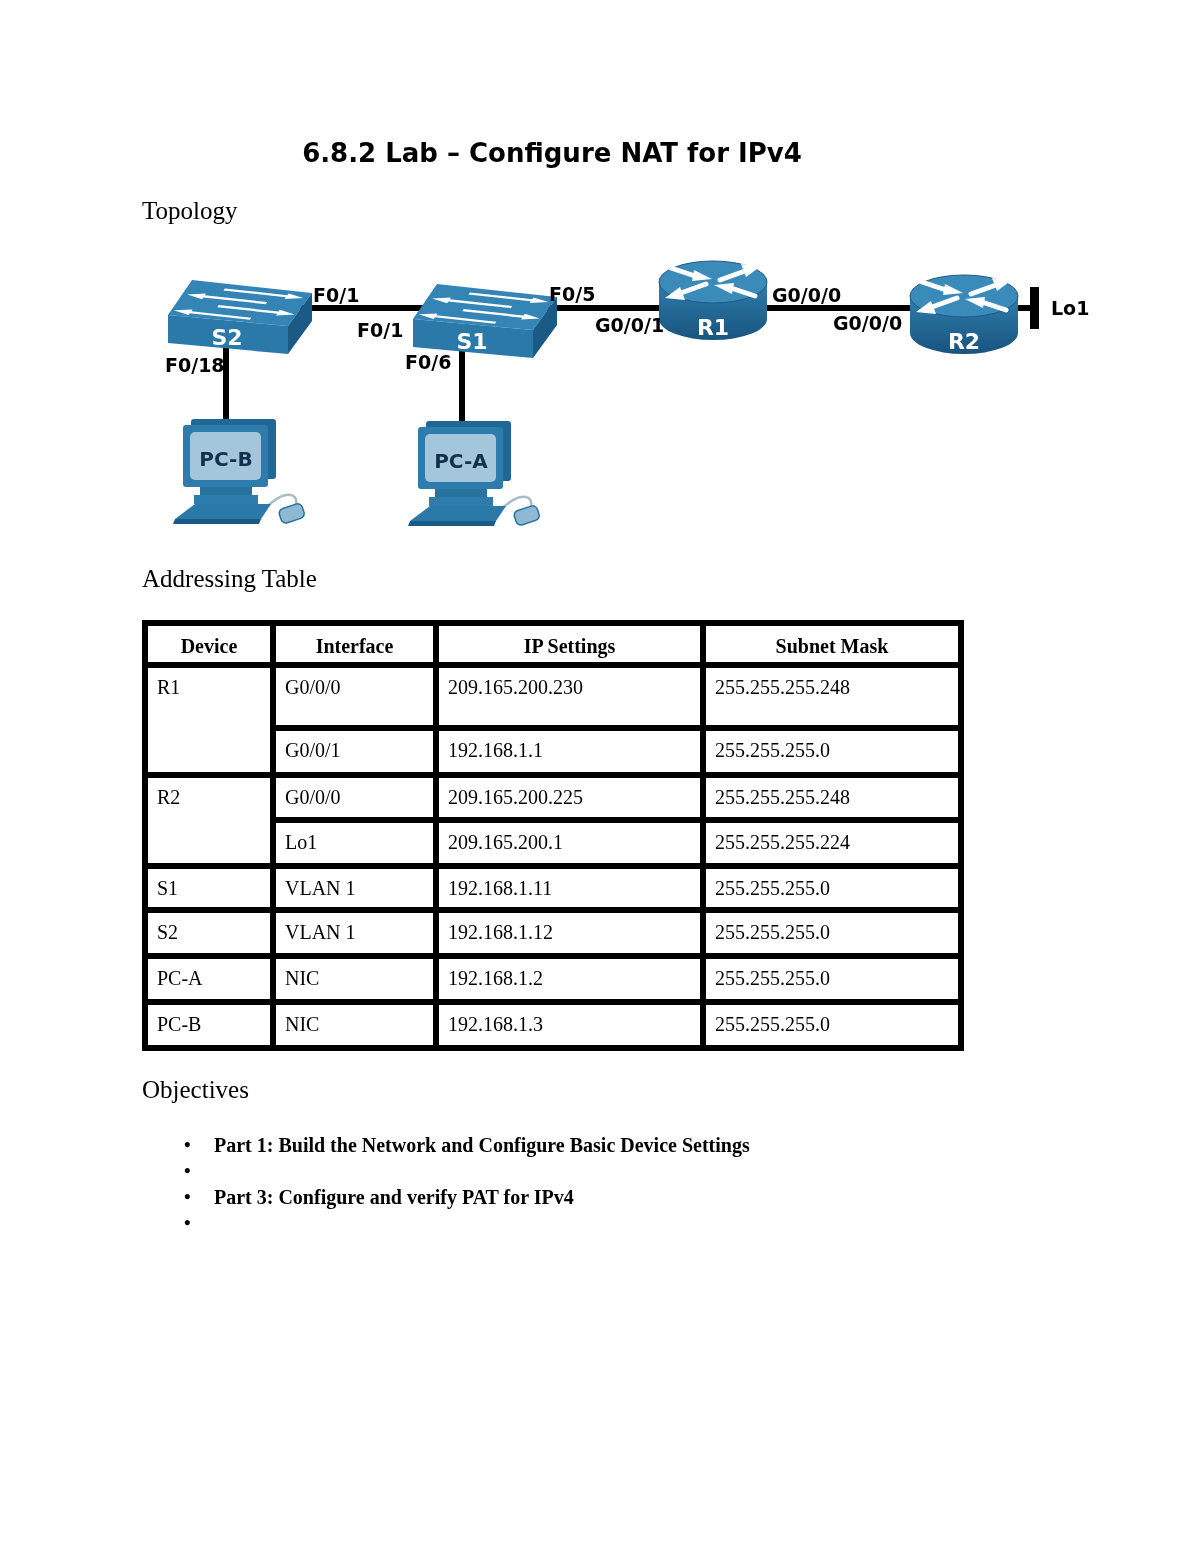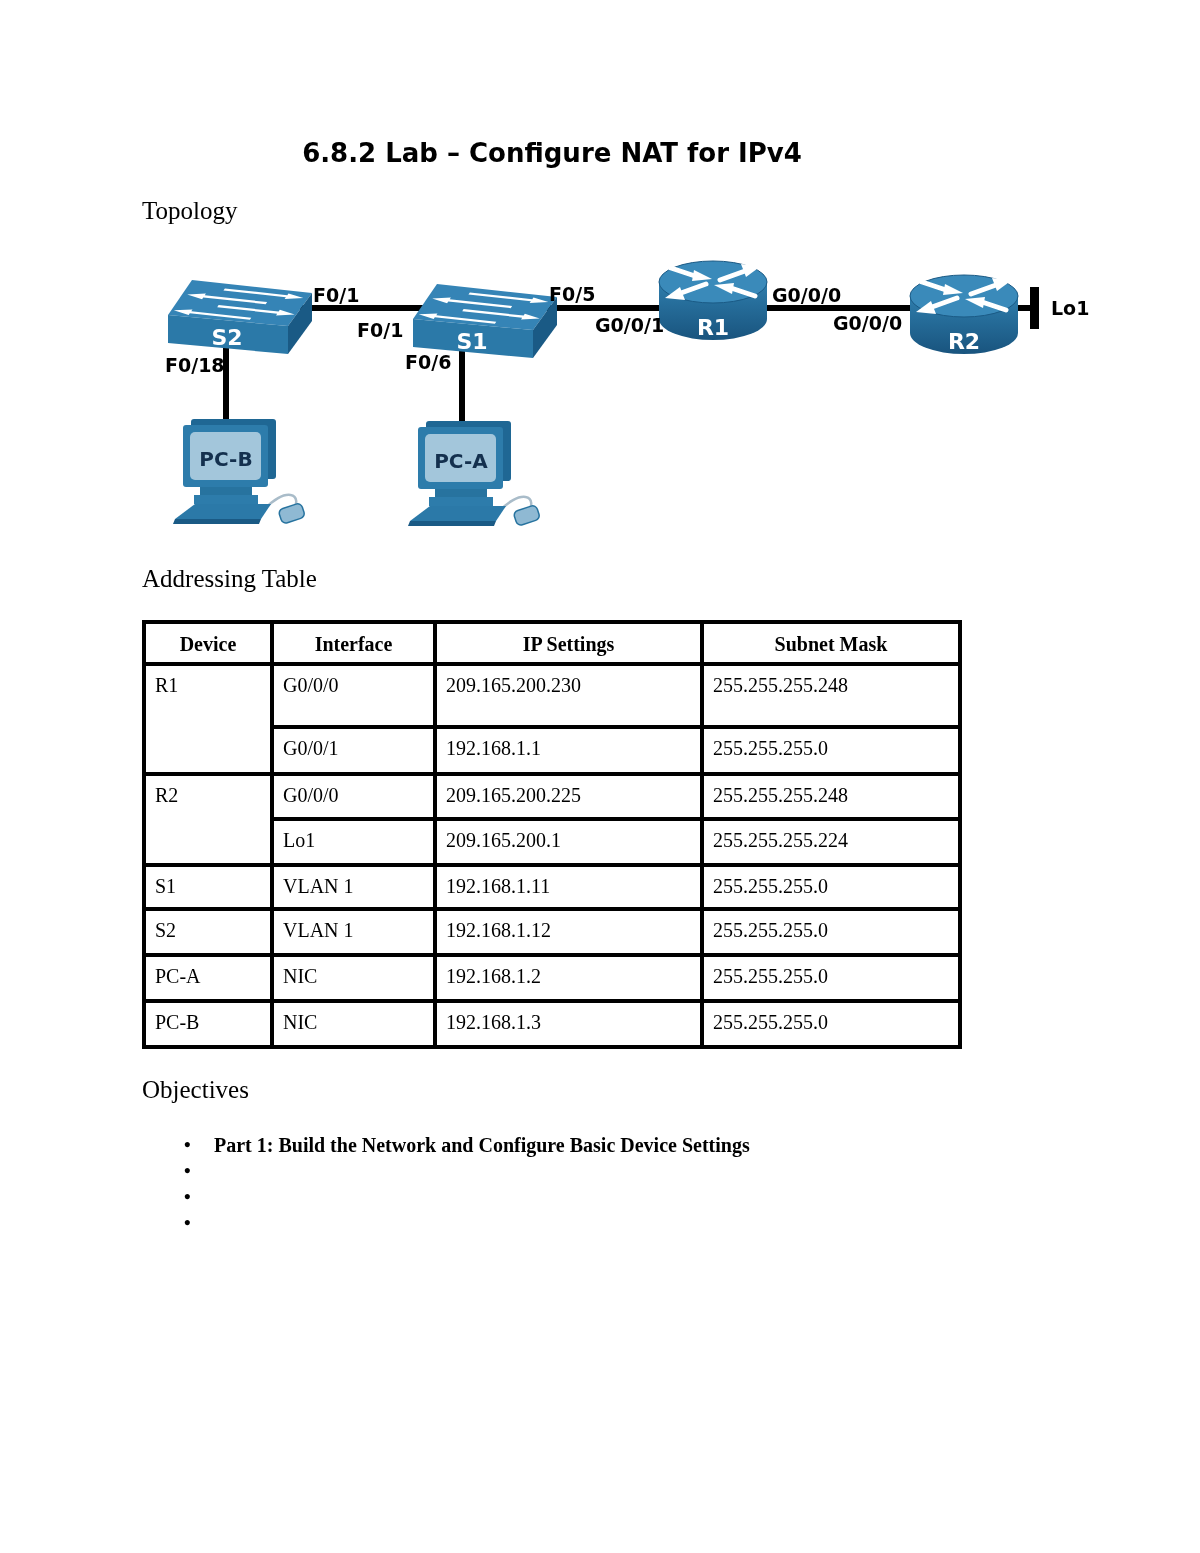--- a/index.html
+++ b/index.html
@@ -27,21 +27,21 @@
   }
   .pc-label{
     font-family:"DejaVu Sans",sans-serif;font-weight:bold;font-size:20px;fill:#14304e;
   }
   table.addr{
     position:absolute;left:142px;top:620px;width:816px;
     border-collapse:collapse;table-layout:fixed;
     font-family:"Liberation Serif",serif;font-size:20px;
   }
   table.addr th,table.addr td{
-    border:4px solid #000000;vertical-align:top;text-align:left;
+    border:6px solid #000000;vertical-align:top;text-align:left;
     padding:8px 6px 2px 9px;overflow:hidden;
   }
   table.addr th{text-align:center;font-weight:bold;padding-top:9px;padding-left:6px;}
   tr.rh42{height:42px;} tr.rh63{height:63px;} tr.rh47{height:47px;}
   tr.rh45{height:45px;} tr.rh46{height:46px;} tr.rh44{height:44px;}
   .objectives{
     position:absolute;left:184px;top:1132px;width:900px;
     font-family:"Liberation Serif",serif;font-weight:bold;font-size:20px;
   }
   .obj-line{display:flex;height:26px;line-height:26px;}
@@ -243,17 +243,18 @@
 <div class="objectives">
   <div class="obj-line">
     <span class="obj-bullet">•</span>
     <span>Part 1: Build the Network and Configure Basic Device Settings</span>
   </div>
   <div class="obj-line">
     <span class="obj-bullet">•</span>
   </div>
   <div class="obj-line">
     <span class="obj-bullet">•</span>
+    <span>Part 3: Configure and verify PAT for IPv4</span>
   </div>
   <div class="obj-line">
     <span class="obj-bullet">•</span>
   </div>
 </div>
 
 </body></html>

